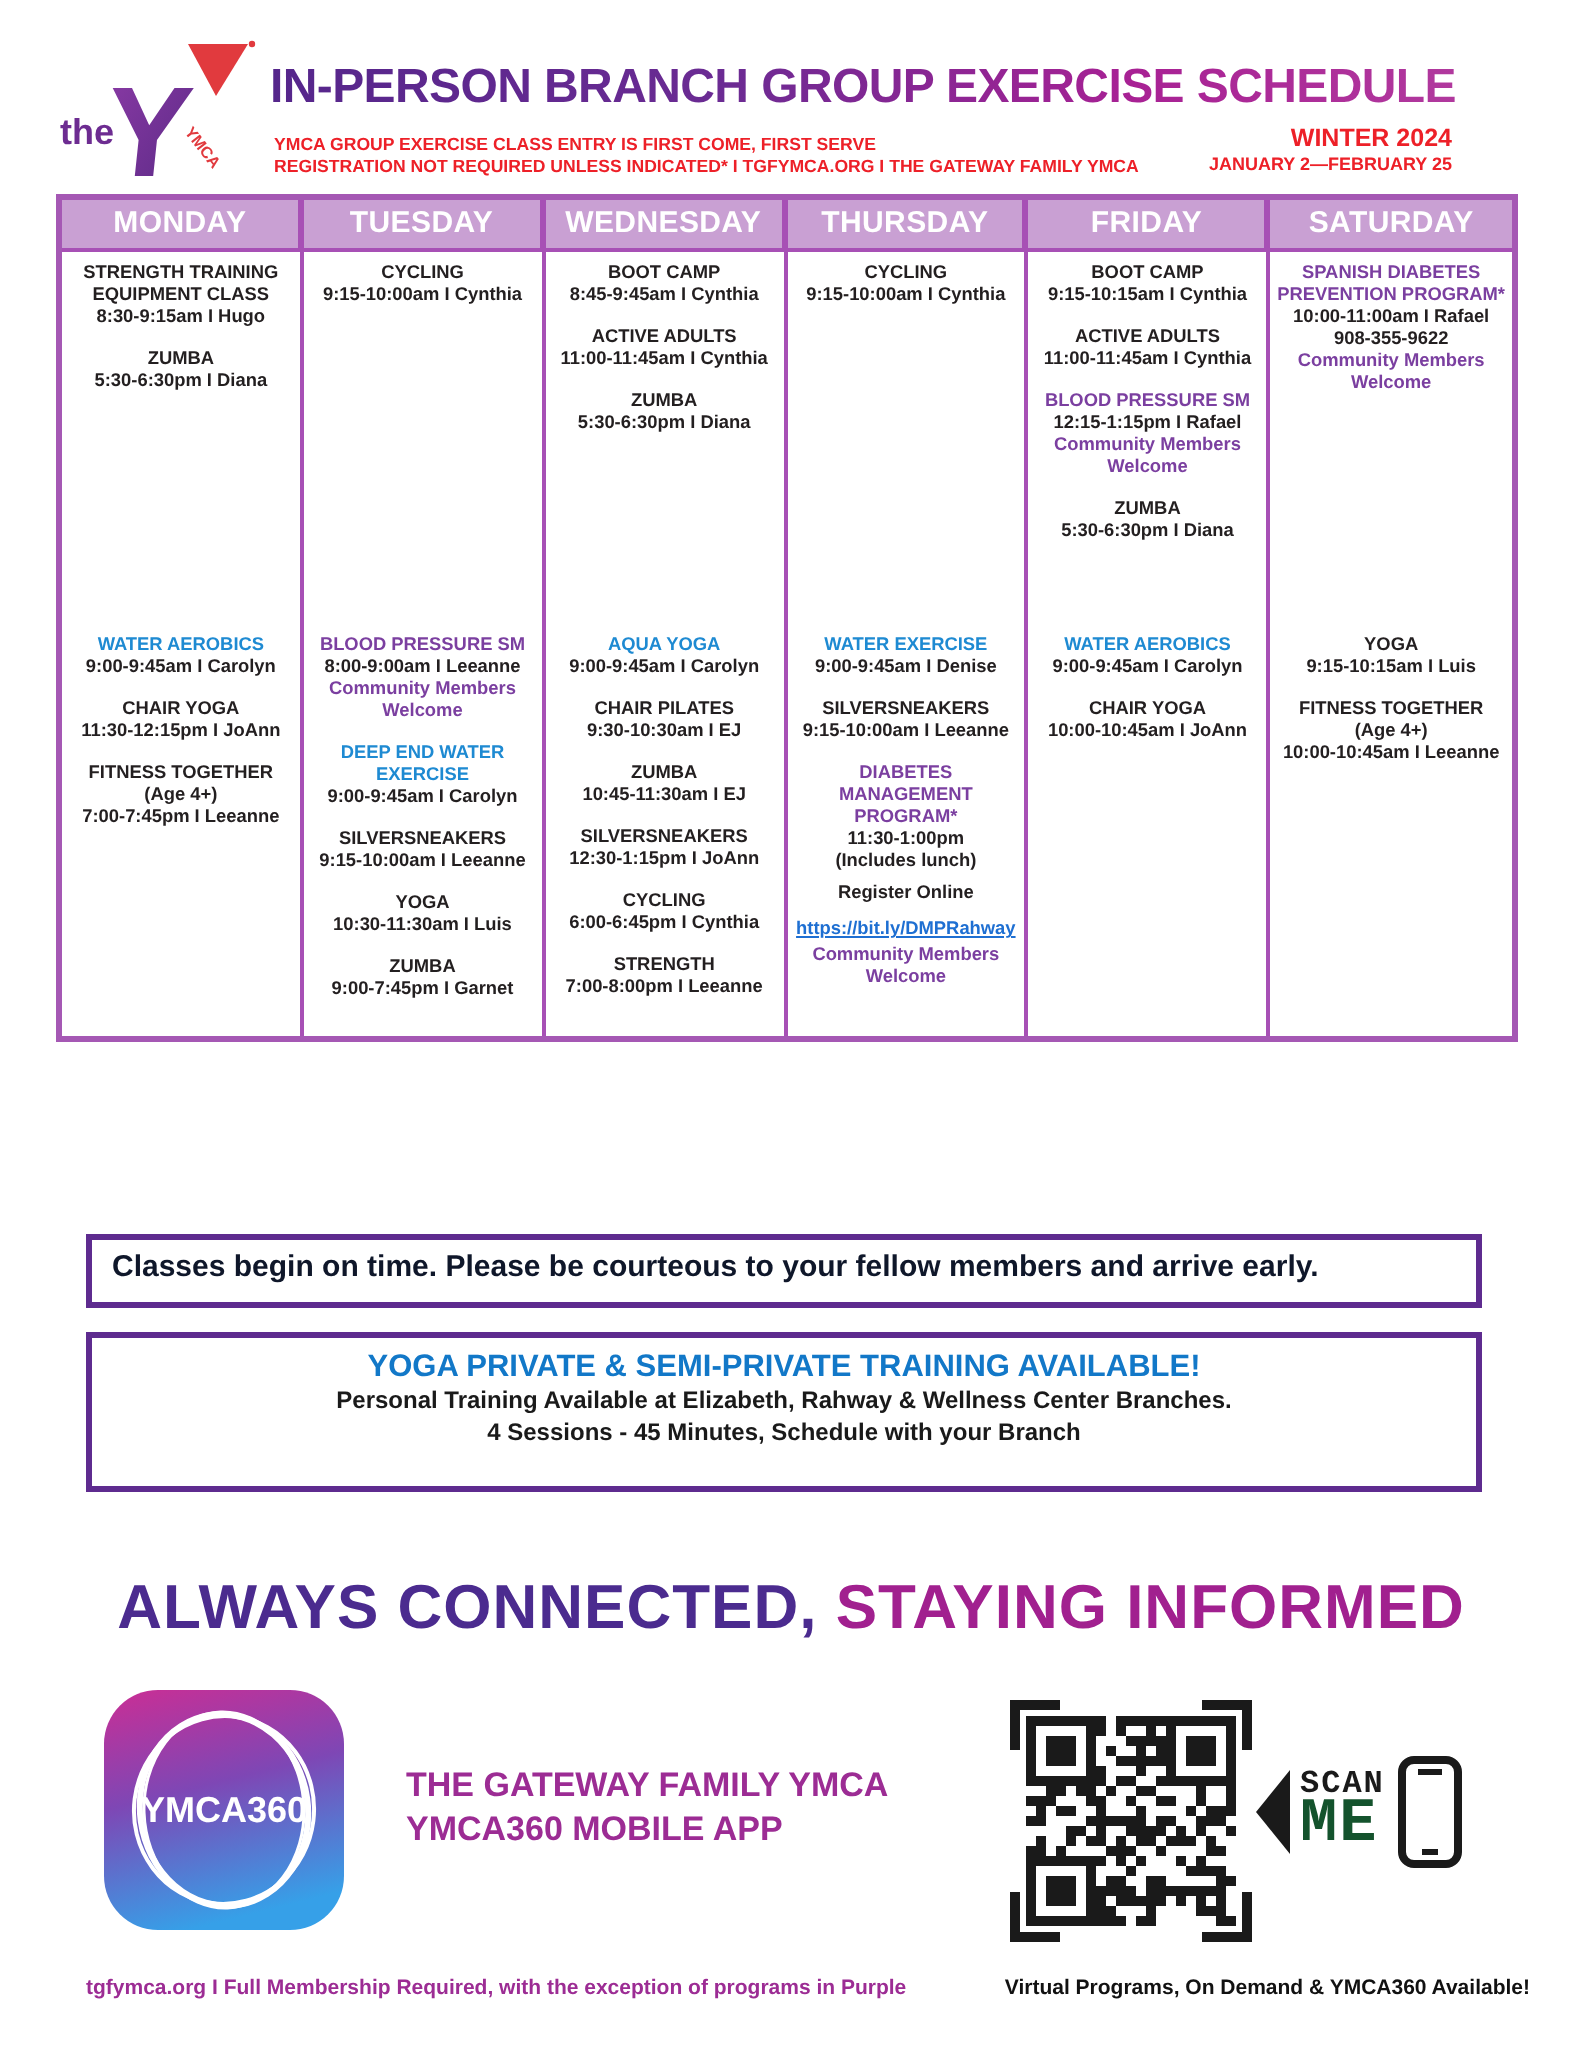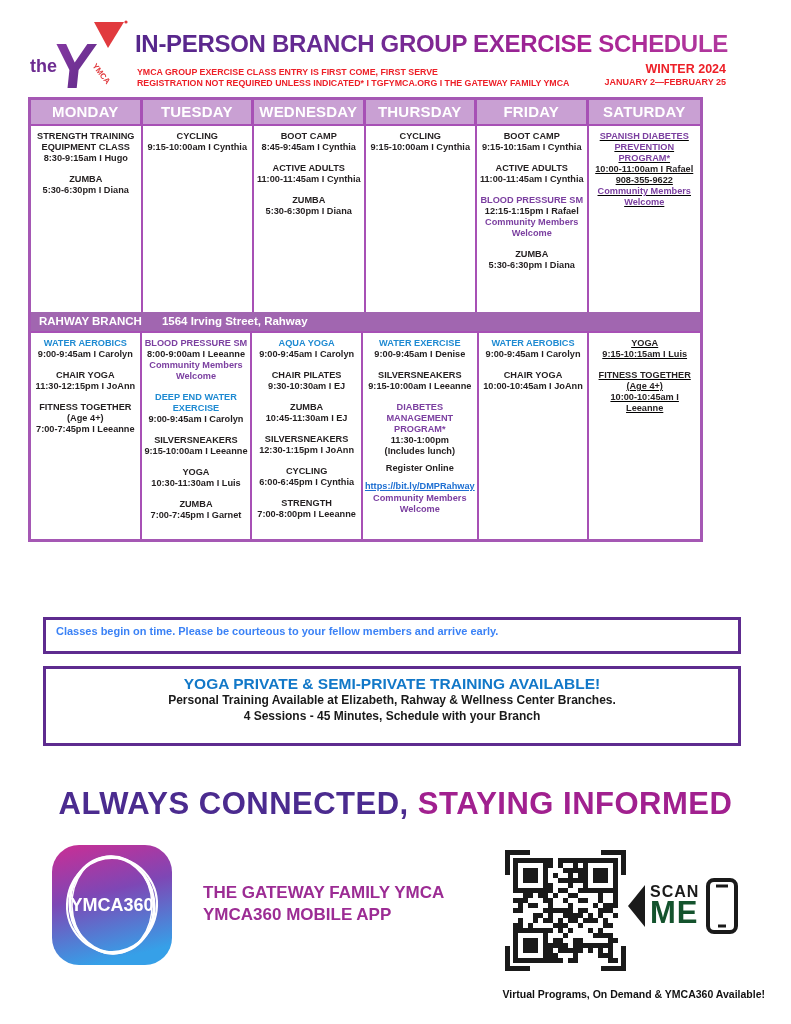--- a/index.html
+++ b/index.html
@@ -12,47 +12,47 @@
       letter-spacing:-0.3px;white-space:nowrap;
       background:linear-gradient(90deg,#55268b 0%,#6b2b93 38%,#a82194 72%,#b13a9e 100%);
       -webkit-background-clip:text;background-clip:text;color:transparent;-webkit-text-fill-color:transparent;}
   .reg-lines{position:absolute;left:137px;top:67px;width:480px;color:#ed2028;font-size:8.8px;
       font-weight:bold;line-height:1.28;}
   .season-box{position:absolute;right:65px;top:63px;text-align:right;color:#ed2028;font-weight:bold;}
   .season-box .s1{font-size:12.5px;line-height:1.1;}
   .season-box .s2{font-size:9px;line-height:1.2;}
 
   
-  .table{position:absolute;left:28px;top:97px;width:675px;border:3px solid #a558b4;box-sizing:border-box;}
+  .table{position:absolute;left:28px;top:97px;width:731px;border:3px solid #a558b4;box-sizing:border-box;}
   .day-row{display:grid;grid-template-columns:repeat(6,1fr);background:#c9a0d3;border-bottom:2px solid #a750b5;}
   .day-cell{color:#fff;font-weight:bold;font-size:15px;text-align:center;padding:3px 0 4px;
       border-right:3px solid #a750b5;letter-spacing:0.2px;}
   .day-cell:last-child{border-right:none;}
   .branch-bar{background:#a166b0;color:#fff;font-weight:bold;font-size:11.5px;padding:3px 8px 4px;
       border-bottom:2px solid #a750b5;}
   .branch-bar + .branch-row{border-bottom:2px solid #a750b5;}
   .branch-bar .baddr{margin-left:20px;}
   .branch-row{display:grid;grid-template-columns:repeat(6,1fr);background:#fff;}
   .branch-row.eliz{min-height:186px;}
   .branch-row.rah{min-height:206px;}
   .branch-row:last-child{border-bottom:none;}
   .cell{border-right:2px solid #a750b5;padding:5px 2px 4px;text-align:center;box-sizing:border-box;}
-  .cell:last-child{border-right:none;text-decoration:underline;}
+  .cell:last-child{border-right:none;}
   .block{margin:0 0 10px;}
   .block:last-child{margin-bottom:0;}
   .ln,.lt,.lp{display:block;font-weight:bold;font-size:9.2px;line-height:1.2;color:#231f20;}
   .ln.blue{color:#1e8ad2;}
   .ln.purple{color:#7b3fa0;}
   .lp{color:#7b3fa0;}
   .lt.inline{display:inline;}
   .llink{display:inline;font-weight:bold;font-size:9.2px;color:#1e6fd2;text-decoration:underline;line-height:1.2;}
 
   
   .notice1{position:absolute;left:43px;top:617px;width:698px;height:37px;box-sizing:border-box;
-      border:3px solid #5e2b8f;color:#3b82f6;font-weight:bold;font-size:11px;padding:5px 10px;}
+      border:3px solid #5e2b8f;color:#0f172a;font-weight:bold;font-size:15px;padding:5px 10px;}
   .notice2{position:absolute;left:43px;top:666px;width:698px;height:80px;box-sizing:border-box;
       border:3px solid #5e2b8f;text-align:center;padding-top:5px;}
   .notice2 .blue-line{color:#1278c8;font-weight:bold;font-size:15.5px;line-height:1.25;}
   .notice2 .dark-line{color:#1a1a1a;font-weight:bold;font-size:12px;line-height:1.3;}
 
   
   .connected-heading{position:absolute;left:0;top:786px;width:791px;text-align:center;
       font-size:31px;font-weight:bold;letter-spacing:0.5px;white-space:nowrap;}
   .ch1{color:#4b2b8f;}  .ch2{color:#a1208f;}
   .app-icon{position:absolute;left:50px;top:843px;width:124px;height:124px;}
@@ -63,21 +63,21 @@
   .qr-code div{position:absolute;width:5px;height:5px;background:#1a1a1a;}
   .bracket{position:absolute;width:20px;height:20px;}
   .b-tl{left:0;top:0;border-left:5px solid #1a1a1a;border-top:5px solid #1a1a1a;}
   .b-tr{right:0;top:0;border-right:5px solid #1a1a1a;border-top:5px solid #1a1a1a;}
   .b-bl{left:0;bottom:0;border-left:5px solid #1a1a1a;border-bottom:5px solid #1a1a1a;}
   .b-br{right:0;bottom:0;border-right:5px solid #1a1a1a;border-bottom:5px solid #1a1a1a;}
 
   .scan-group{position:absolute;left:628px;top:878px;display:flex;align-items:center;gap:5px;}
   .scan-arrow{width:0;height:0;border-top:21px solid transparent;border-bottom:21px solid transparent;
       border-right:17px solid #1a1a1a;}
-  .scan-words{display:flex;flex-direction:column;align-items:flex-start;line-height:0.9;}
+  .scan-words{display:flex;flex-direction:column;align-items:flex-start;line-height:0.9;font-family:Liberation Mono, monospace;}
   .scan-top{font-size:16px;font-weight:bold;color:#1a1a1a;letter-spacing:1px;}
   .scan-bottom{font-size:31px;font-weight:bold;color:#14532d;letter-spacing:1px;}
   .phone-icon{margin-left:2px;}
 
   
   .footer-left{position:absolute;left:43px;top:988px;color:#9c2c94;font-weight:bold;font-size:10.5px;}
   .footer-right{position:absolute;right:26px;top:988px;color:#111;font-weight:bold;font-size:10.5px;}
 </style>
 </head>
 <body>
@@ -178,21 +178,20 @@
           </div>
           <div class="cell">
             <div class="block">
               <span class="ln purple">SPANISH DIABETES PREVENTION PROGRAM*</span>
               <span class="lt">10:00-11:00am I Rafael</span>
               <span class="lt">908-355-9622</span>
               <span class="lp">Community Members Welcome</span>
             </div>
           </div>
         </div>
-        <div class="branch-bar"><span class="bname">RAHWAY BRANCH</span><span class="baddr">1564 Irving Street, Rahway</span></div>
         <div class="branch-row rah">
           <div class="cell">
             <div class="block">
               <span class="ln blue">WATER AEROBICS</span>
               <span class="lt">9:00-9:45am I Carolyn</span>
             </div>
             <div class="block">
               <span class="ln">CHAIR YOGA</span>
               <span class="lt">11:30-12:15pm I JoAnn</span>
             </div>
@@ -215,21 +214,21 @@
             <div class="block">
               <span class="ln">SILVERSNEAKERS</span>
               <span class="lt">9:15-10:00am I Leeanne</span>
             </div>
             <div class="block">
               <span class="ln">YOGA</span>
               <span class="lt">10:30-11:30am I Luis</span>
             </div>
             <div class="block">
               <span class="ln">ZUMBA</span>
-              <span class="lt">7:00-7:45pm I Garnet</span>
+              <span class="lt">9:00-7:45pm I Garnet</span>
             </div>
           </div>
           <div class="cell">
             <div class="block">
               <span class="ln blue">AQUA YOGA</span>
               <span class="lt">9:00-9:45am I Carolyn</span>
             </div>
             <div class="block">
               <span class="ln">CHAIR PILATES</span>
               <span class="lt">9:30-10:30am I EJ</span>
@@ -583,15 +582,16 @@
       <span class="scan-top">SCAN</span>
       <span class="scan-bottom">ME</span>
     </div>
     <svg class="phone-icon" width="32" height="56" viewBox="0 0 32 56">
       <rect x="2" y="2" width="28" height="52" rx="6" fill="none" stroke="#1a1a1a" stroke-width="4"></rect>
       <line x1="10" y1="8" x2="22" y2="8" stroke="#1a1a1a" stroke-width="3"></line>
       <line x1="12" y1="48" x2="20" y2="48" stroke="#1a1a1a" stroke-width="3"></line>
     </svg>
   </div>
 
+  <div class="footer-left">tgfymca.org  I  Full Membership Required, with the exception of programs in Purple</div>
   <div class="footer-right">Virtual Programs, On Demand &amp; YMCA360 Available!</div>
 
 </div>
 
 </body></html>

